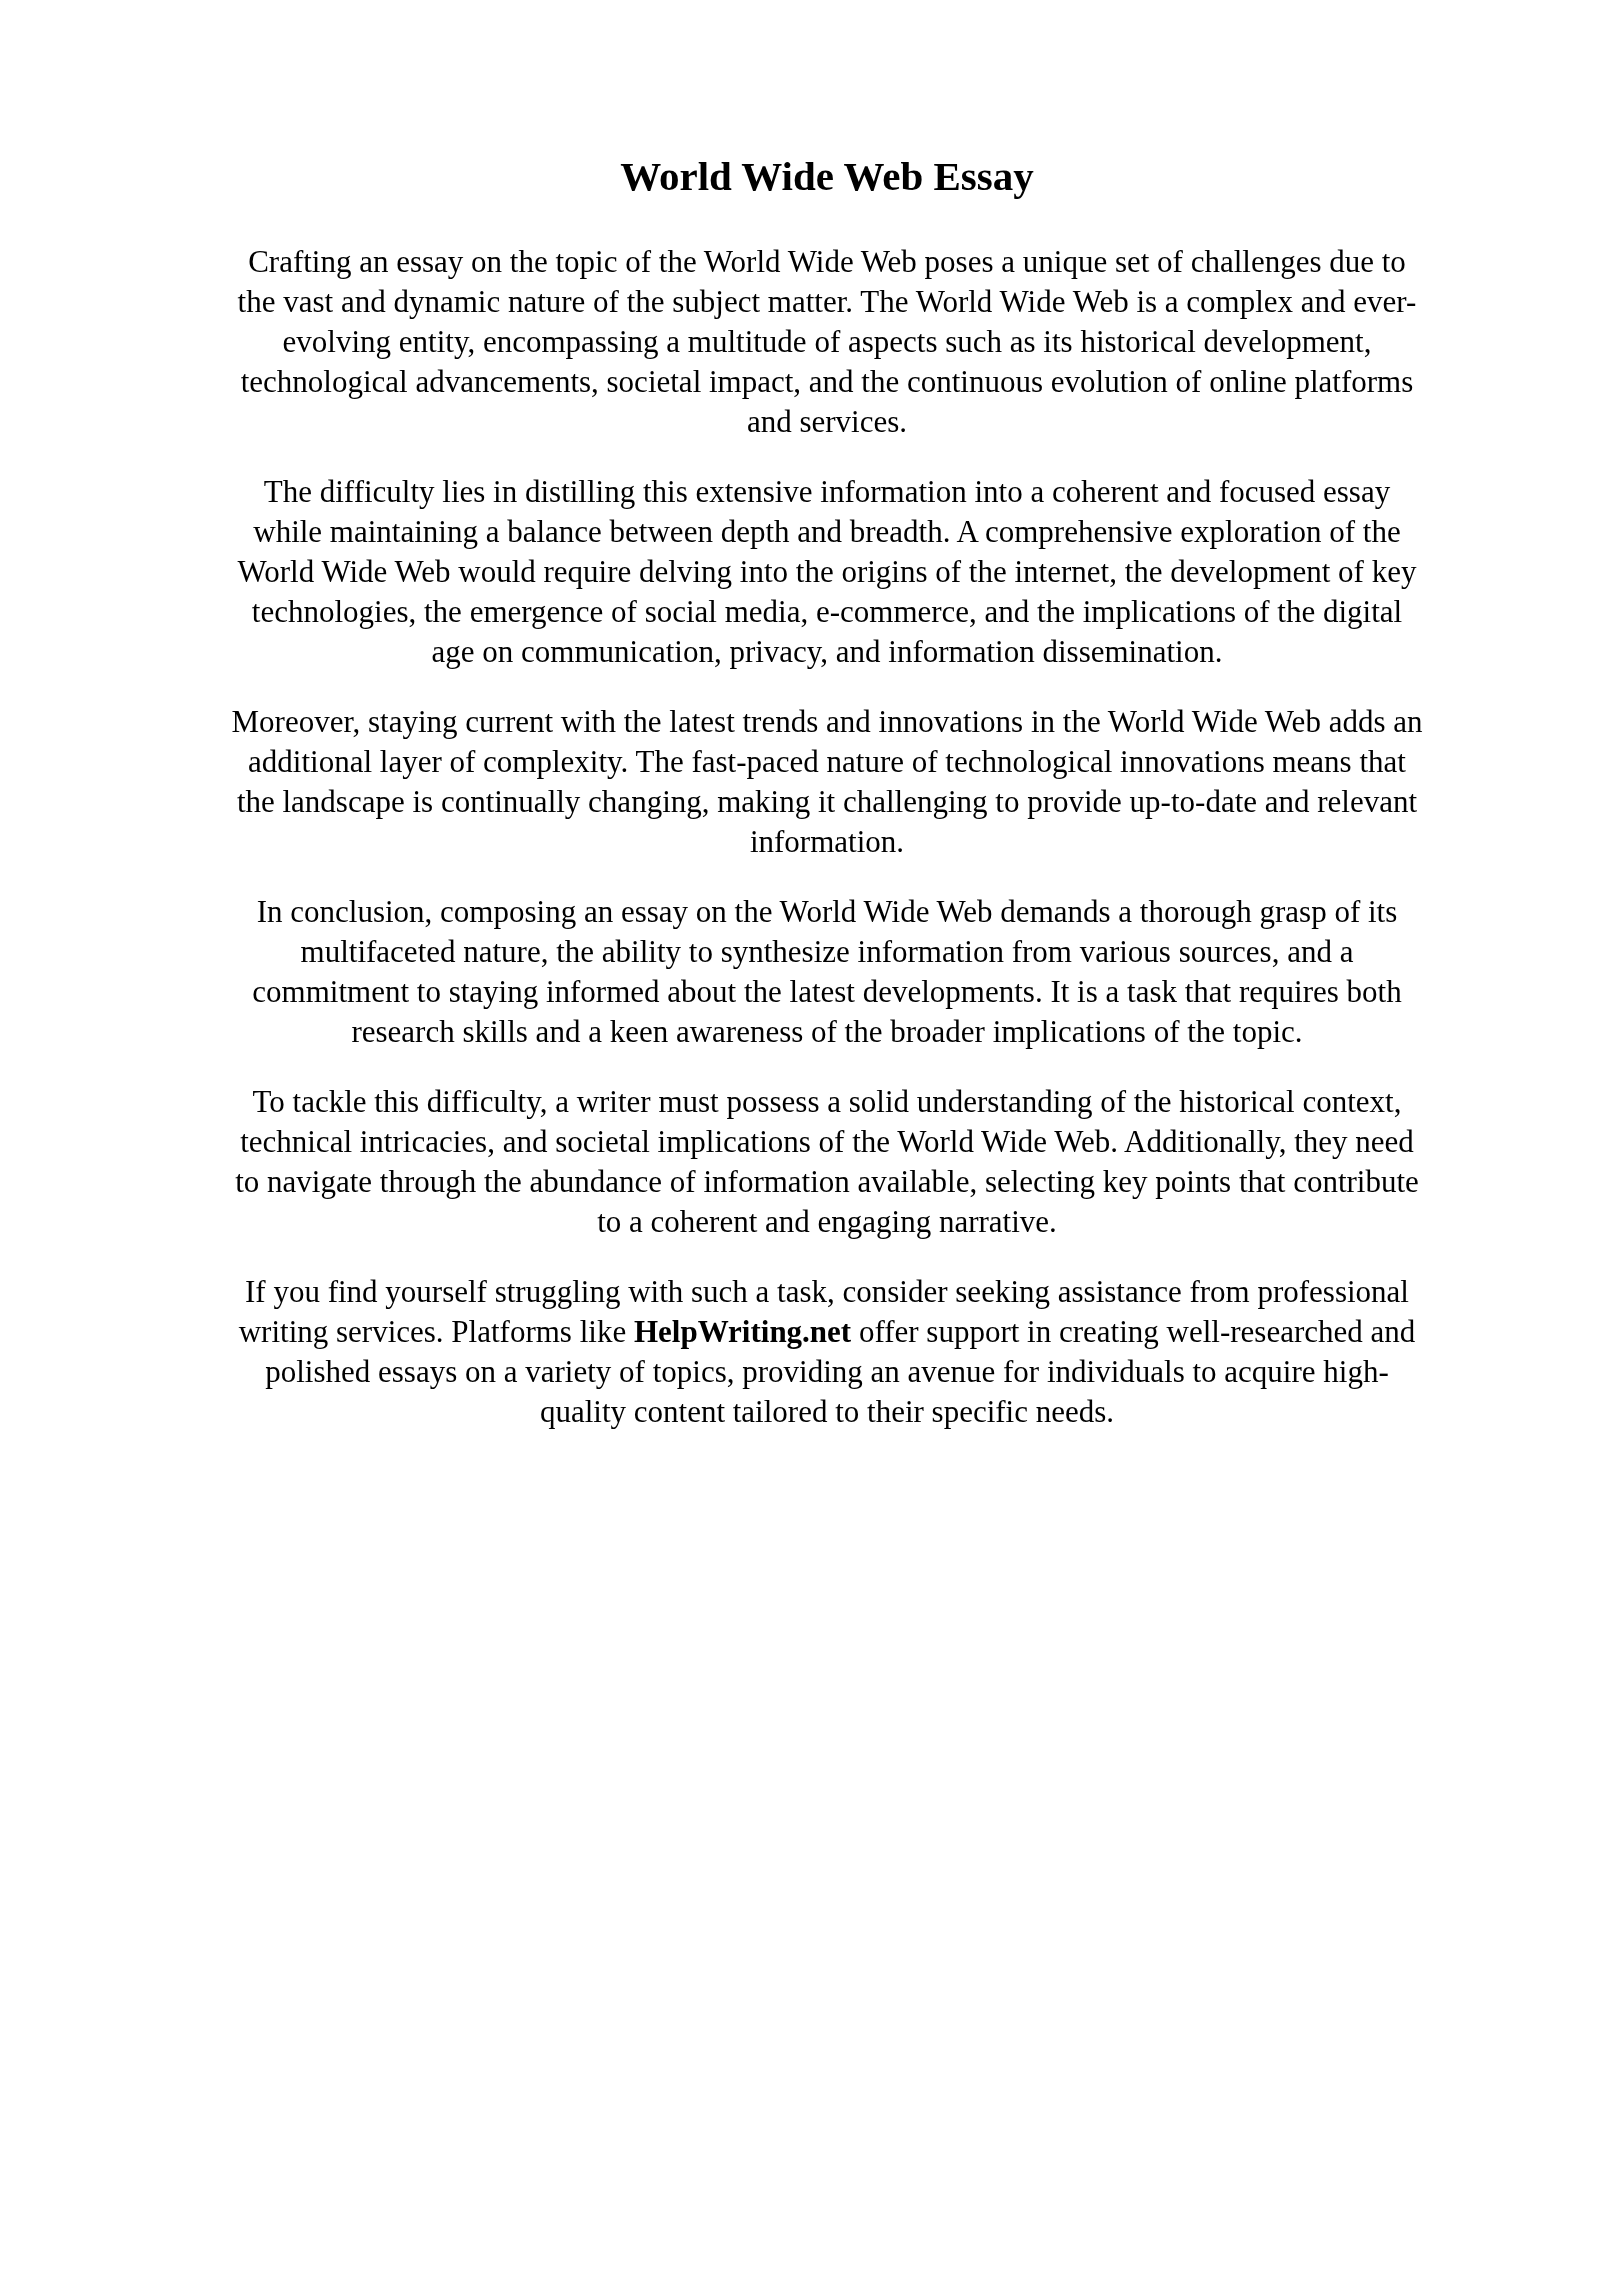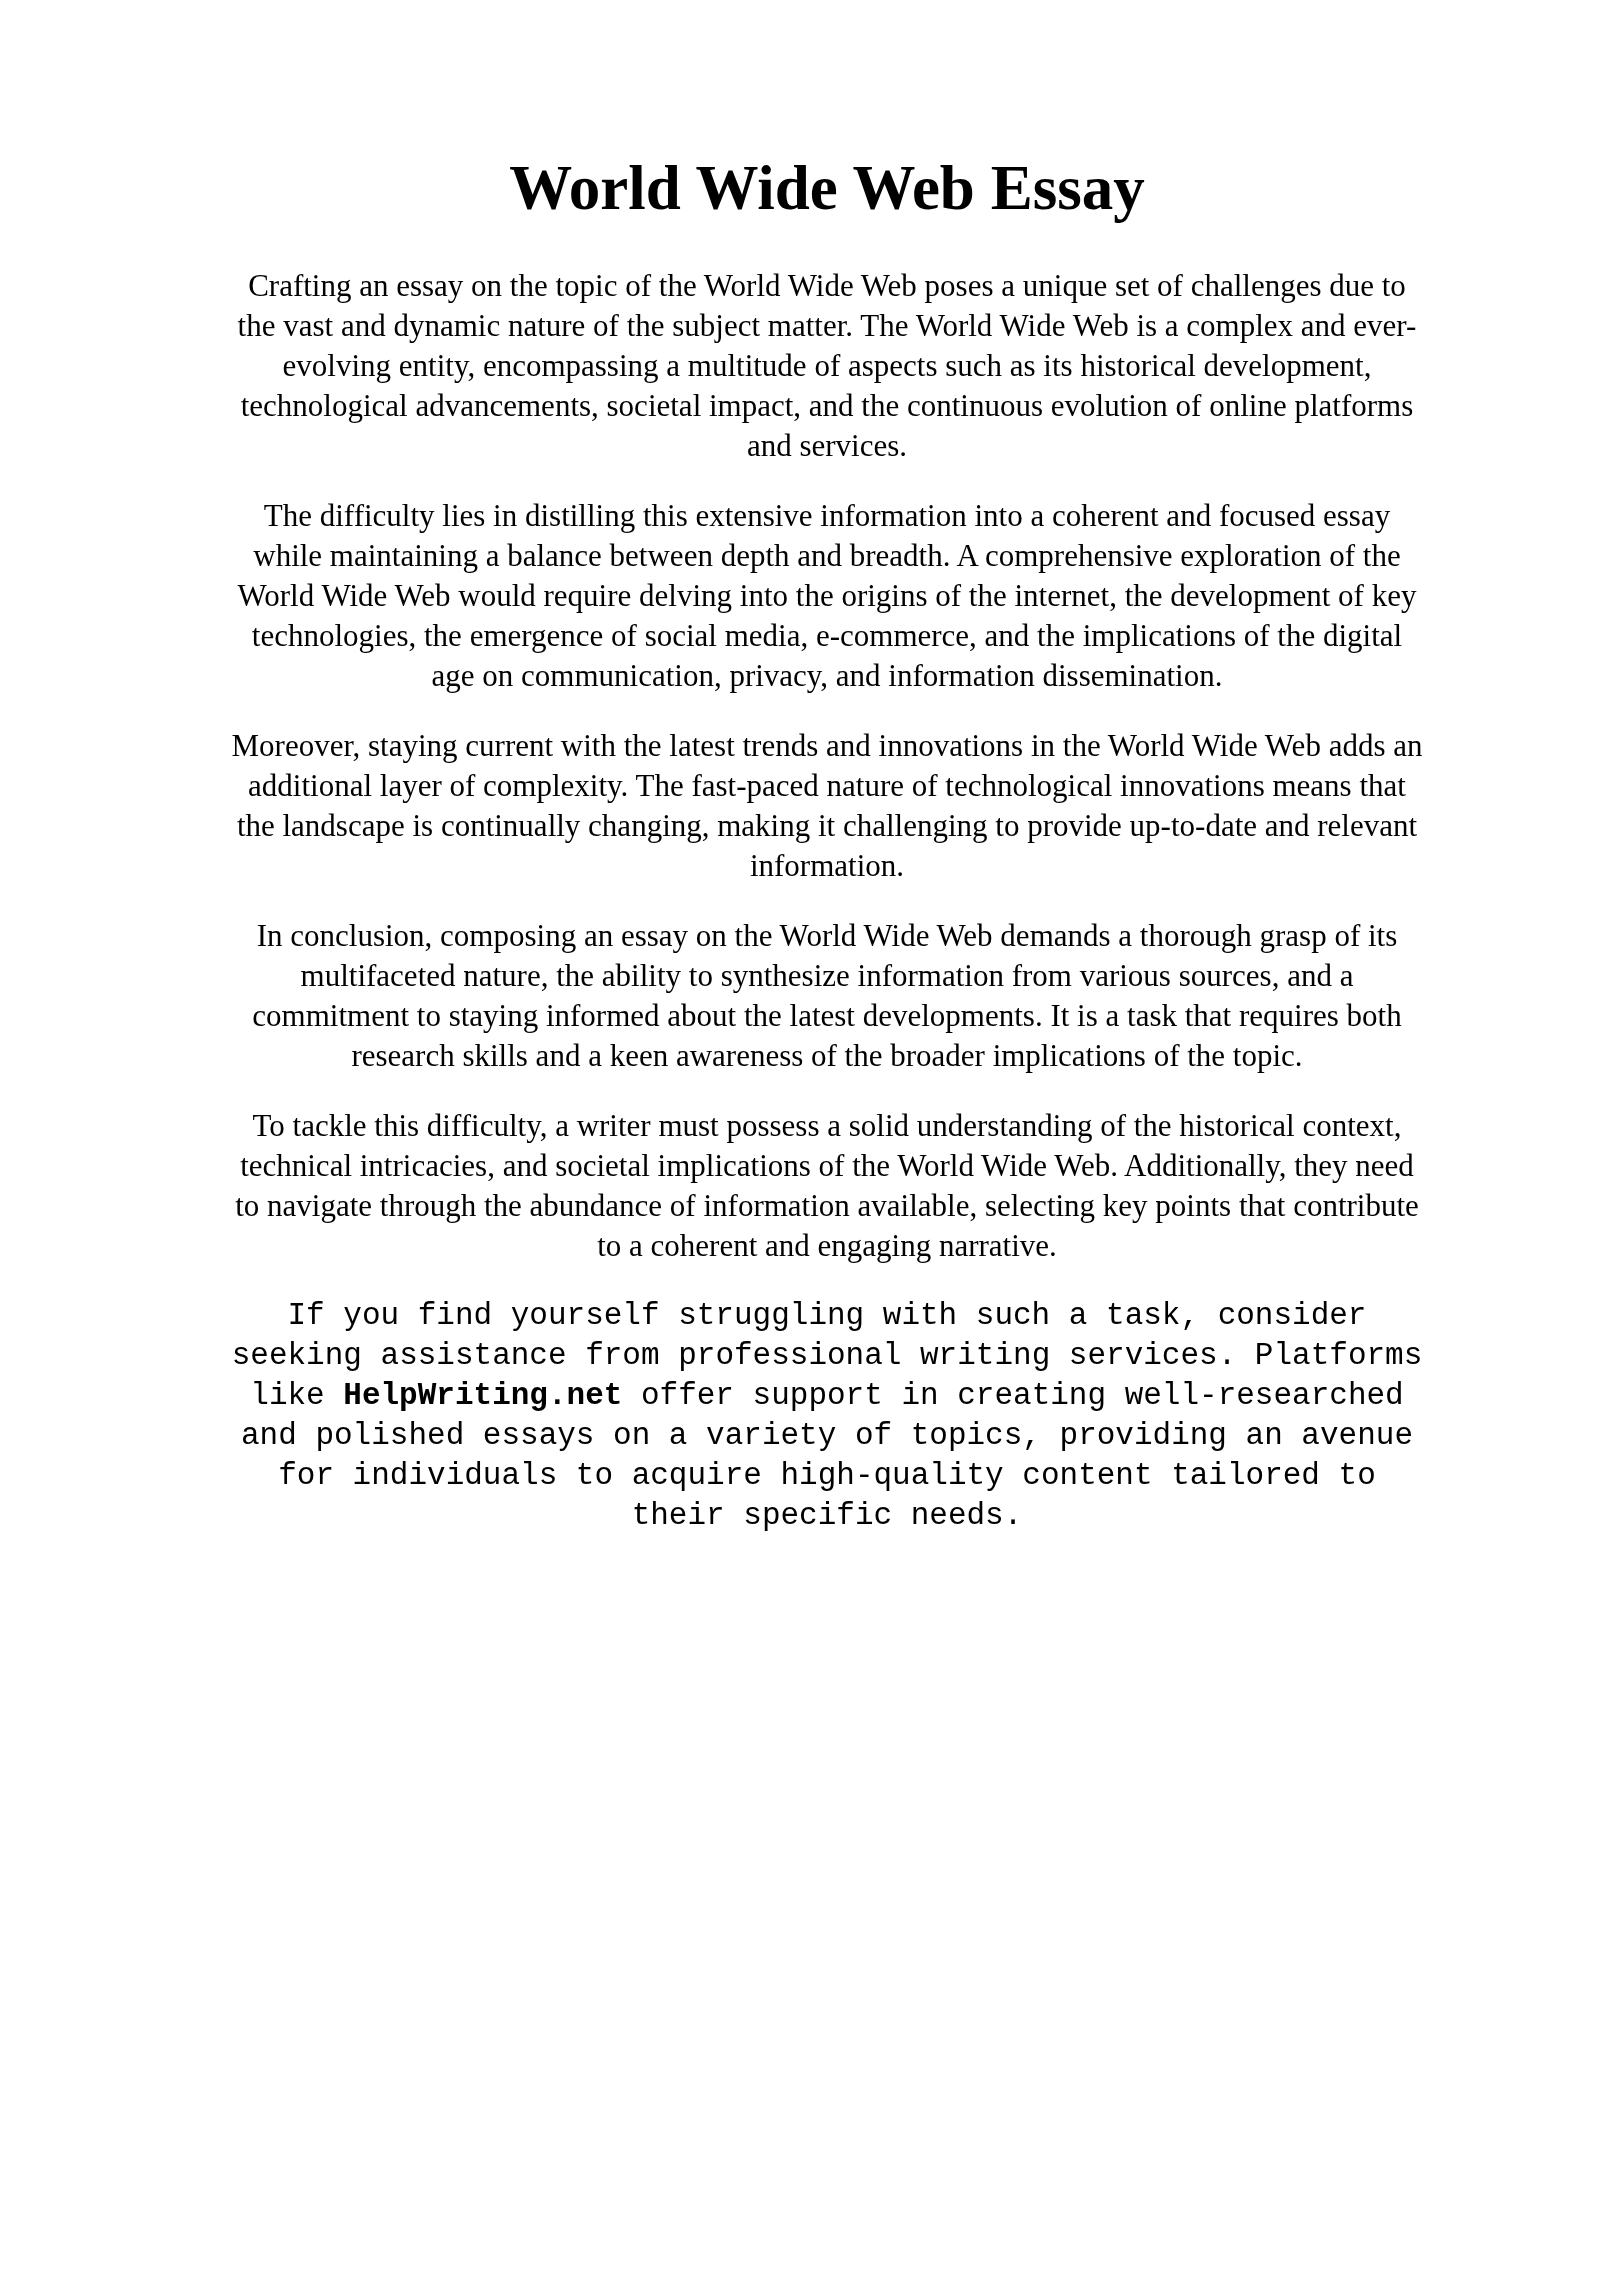--- a/index.html
+++ b/index.html
@@ -14,36 +14,35 @@
     color: #000000;
     font-family: "Liberation Serif", "DejaVu Serif", serif;
   }
   .page {
     width: 1622px;
     height: 2295px;
     padding: 154px 196px 0 228px;
     background: #ffffff;
   }
   .doc-title {
-    font-size: 63px;
+    font-size: 41px;
     font-weight: bold;
     line-height: 1.08;
     text-align: center;
     margin: 0 0 44px 0;
     letter-spacing: 0;
   }
   .essay-body p {
     font-size: 31px;
     line-height: 40px;
     margin: 0 0 30px 0;
     text-align: center;
   }
   .essay-body p:last-child {
     margin-bottom: 0;
-    font-family: Liberation Mono, monospace;
   }
   .brand {
     font-weight: bold;
   }
 </style>
 </head>
 <body>
 
 <div class="page">
 

